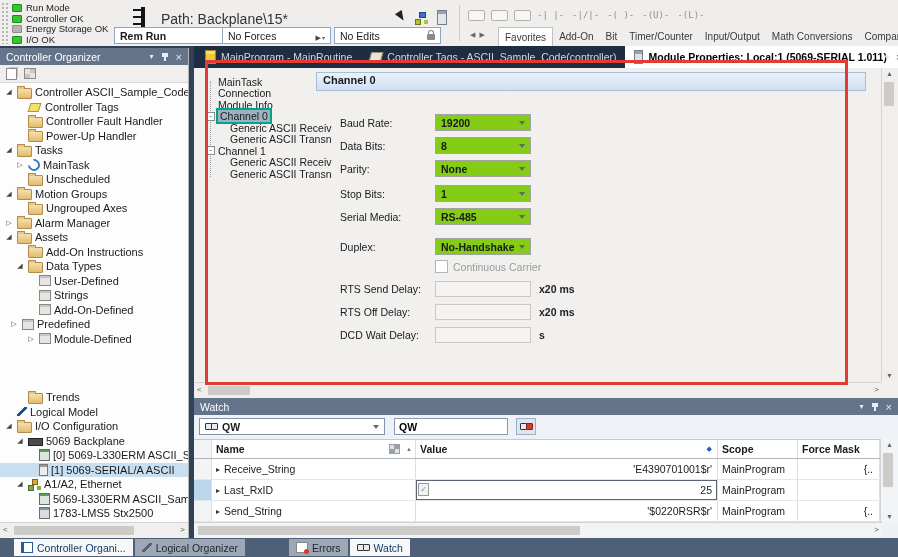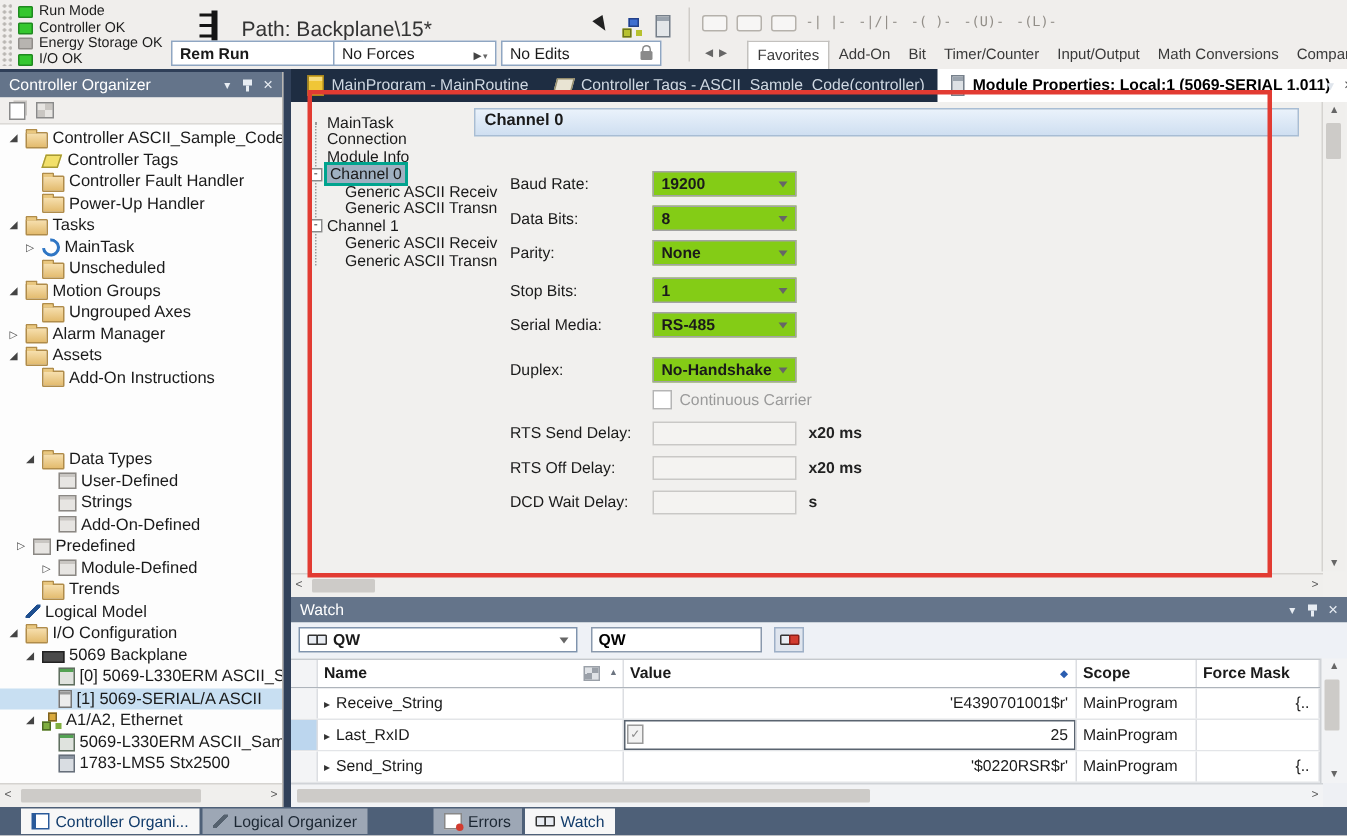--- a/index.html
+++ b/index.html
@@ -299,21 +299,21 @@
         <div class="trow" style="padding-left: 4px;">
           <span class="arrow">◢</span>
           <span class="ic ic-folder"></span>
           <span class="tlbl">Assets</span>
         </div>
         <div class="trow" style="padding-left: 15px;">
           <span class="arrow"></span>
           <span class="ic ic-folder"></span>
           <span class="tlbl">Add-On Instructions</span>
         </div>
-        <div class="trow" style="padding-left: 15px; margin-top: 40px;">
+        <div class="trow" style="padding-left: 15px;">
           <span class="arrow">◢</span>
           <span class="ic ic-folder"></span>
           <span class="tlbl">Data Types</span>
         </div>
         <div class="trow" style="padding-left: 26px;">
           <span class="arrow"></span>
           <span class="ic ic-dtype"></span>
           <span class="tlbl">User-Defined</span>
         </div>
         <div class="trow" style="padding-left: 26px;">
@@ -329,21 +329,21 @@
         <div class="trow" style="padding-left: 9px;">
           <span class="arrow">▷</span>
           <span class="ic ic-dtype"></span>
           <span class="tlbl">Predefined</span>
         </div>
         <div class="trow" style="padding-left: 26px;">
           <span class="arrow">▷</span>
           <span class="ic ic-dtype"></span>
           <span class="tlbl">Module-Defined</span>
         </div>
-        <div class="trow" style="padding-left: 15px;">
+        <div class="trow" style="padding-left: 15px; margin-top: 44px;">
           <span class="arrow"></span>
           <span class="ic ic-folder"></span>
           <span class="tlbl">Trends</span>
         </div>
         <div class="trow" style="padding-left: 4px;">
           <span class="arrow"></span>
           <span class="ic ic-model"></span>
           <span class="tlbl">Logical Model</span>
         </div>
         <div class="trow" style="padding-left: 4px;">

